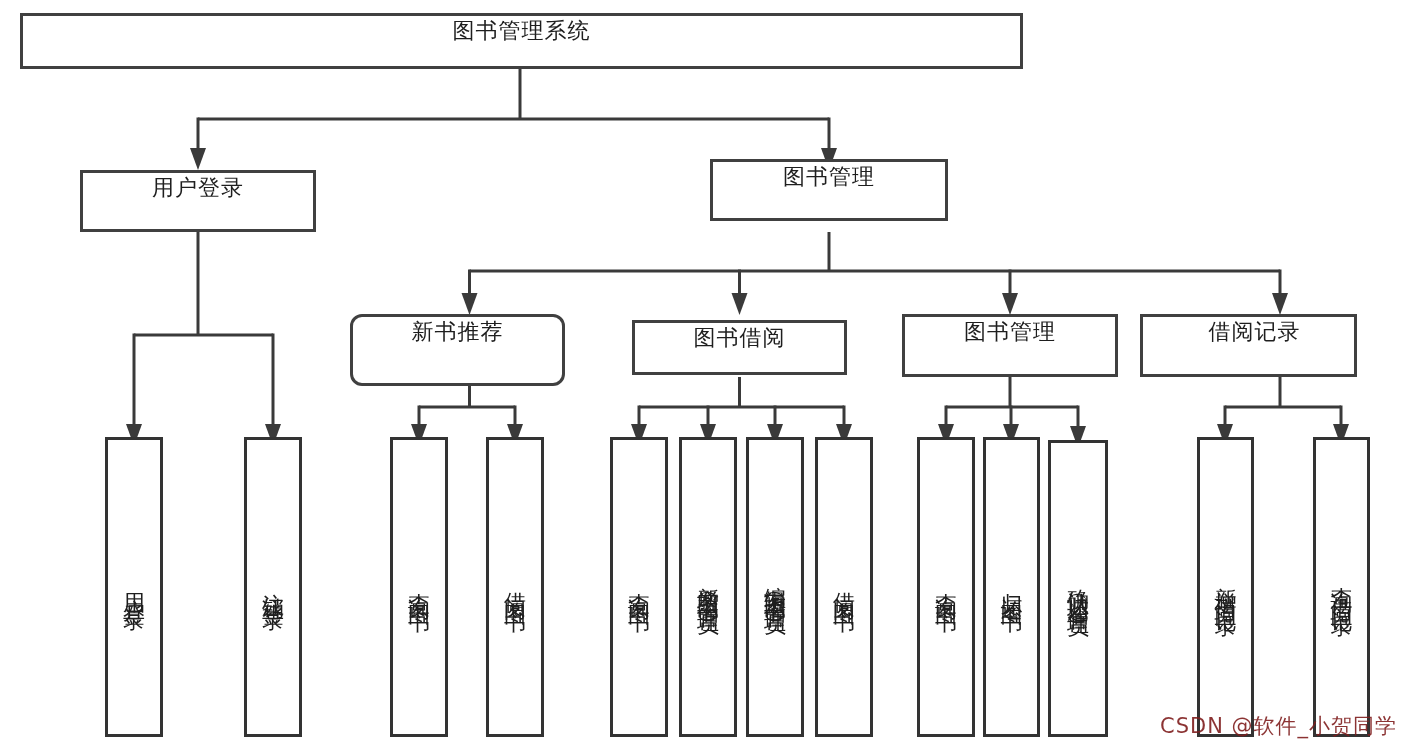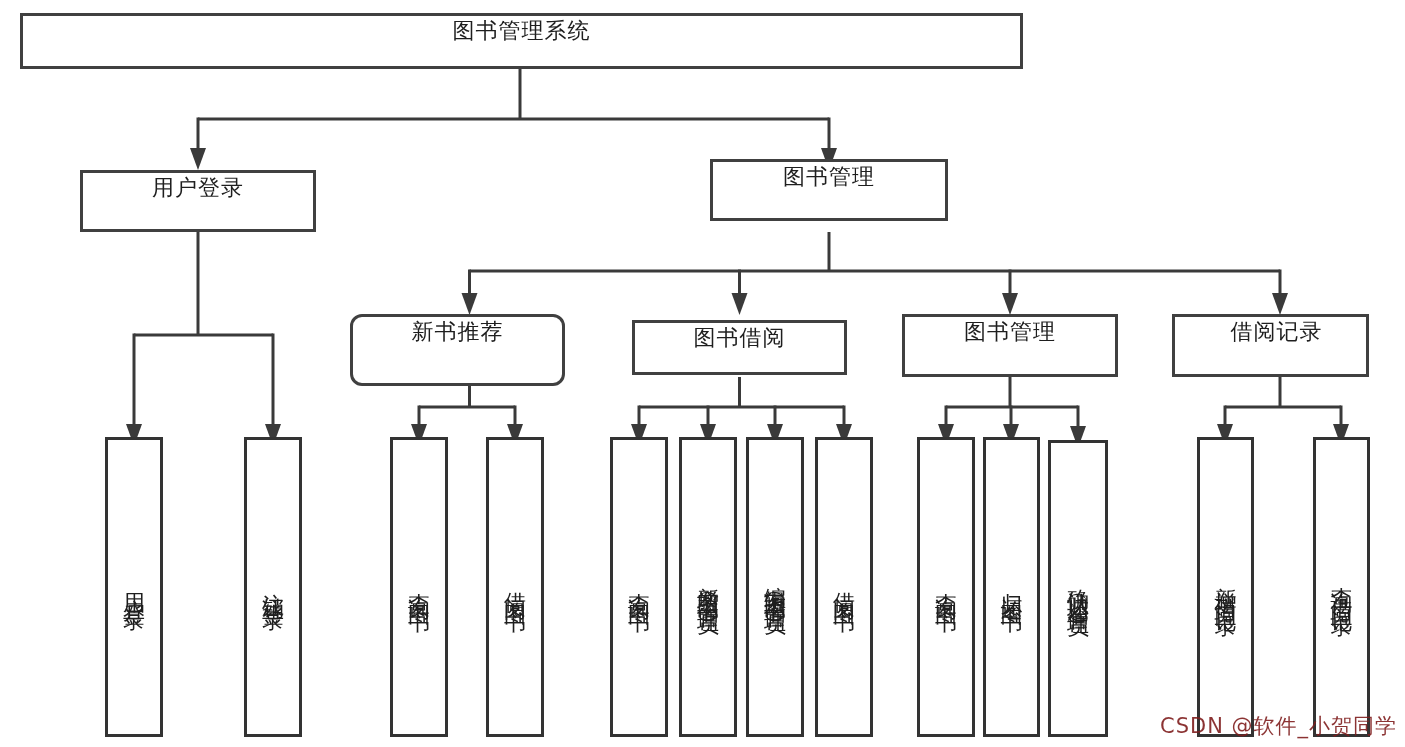--- a/index.html
+++ b/index.html
@@ -157,21 +157,21 @@
 
   <div class="node" style="left:350px; top:314px; width:215px; height:72px;border-radius:12px;">
     <span>新书推荐</span>
   </div>
   <div class="node" style="left:632px; top:320px; width:215px; height:55px;">
     <span>图书借阅</span>
   </div>
   <div class="node" style="left:902px; top:314px; width:216px; height:63px;">
     <span>图书管理</span>
   </div>
-  <div class="node" style="left:1172px; top:314px; width:197px; height:63px;padding-left:12px;">
+  <div class="node" style="left:1140px; top:314px; width:217px; height:63px;padding-left:12px;">
     <span>借阅记录</span>
   </div>
 
   <div class="leaf" style="left:105px; top:437px; width:58px; height:300px;">
     <span class="vtext">用户登录</span>
   </div>
   <div class="leaf" style="left:244px; top:437px; width:58px; height:300px;">
     <span class="vtext">注销登录</span>
   </div>
 

